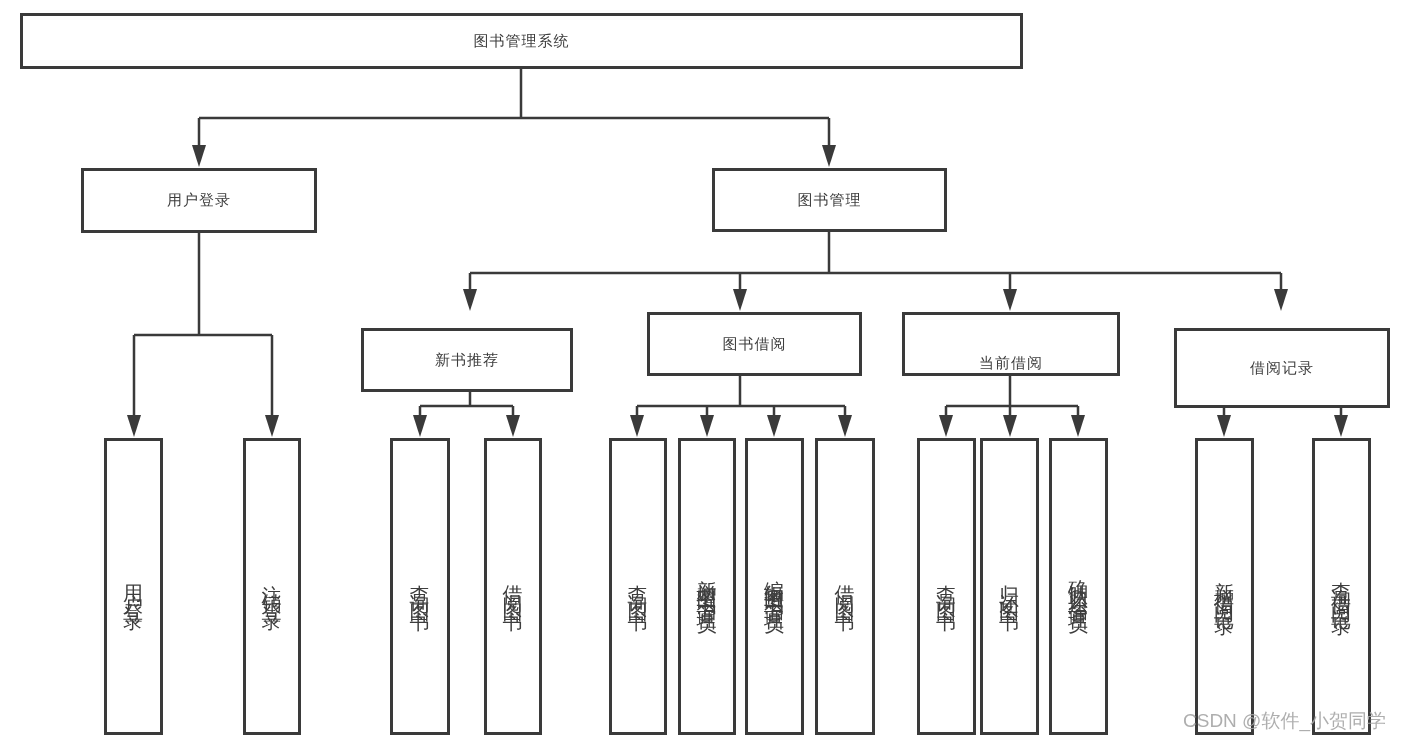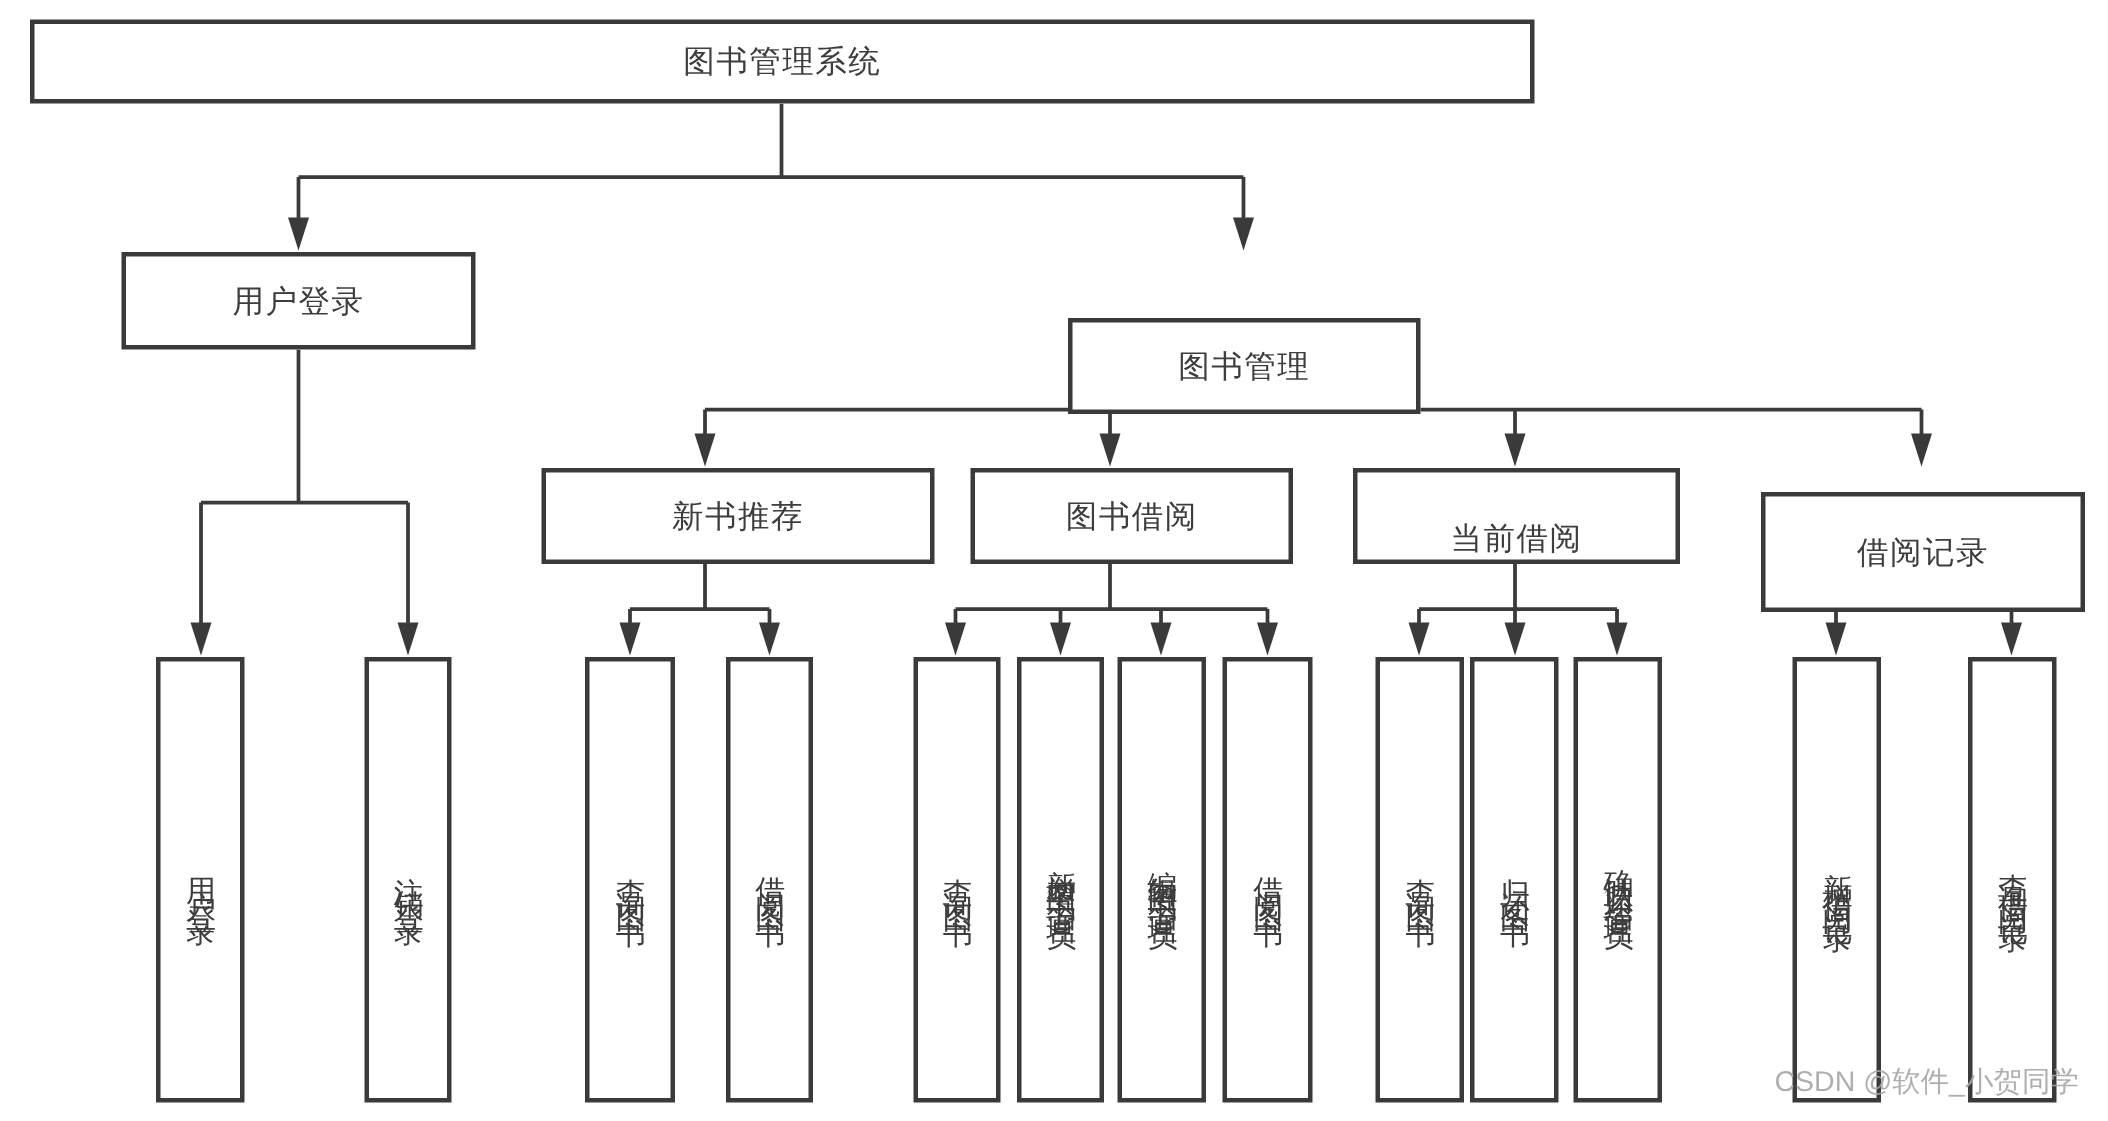--- a/index.html
+++ b/index.html
@@ -18,21 +18,21 @@
   }
   .node{
     position:absolute;
     box-sizing:border-box;
     border:3px solid var(--line);
     background:var(--bg);
     display:flex;align-items:center;justify-content:center;
     color:var(--text);
   }
   .h-node{
-    font-size:21px;
+    font-size:15px;
     letter-spacing:1px;
     text-align:center;
     white-space:nowrap;
   }
   .v-node{
     font-size:20px;
   }
   .v-node .vtext{
     writing-mode:vertical-rl;
     letter-spacing:9px;
@@ -95,25 +95,25 @@
     <polygon points="1334,415 1348,415 1341,437"></polygon>
   </svg>
 
   <div class="node h-node" style="left:20px;top:13px;width:1003px;height:56px;">
     <span>图书管理系统</span>
   </div>
 
   <div class="node h-node" style="left:81px;top:168px;width:236px;height:65px;">
     <span>用户登录</span>
   </div>
-  <div class="node h-node" style="left:712px;top:168px;width:235px;height:64px;margin-top:44px;">
+  <div class="node h-node" style="left:712px;top:168px;width:235px;height:64px;">
     <span>图书管理</span>
   </div>
 
-  <div class="node h-node" style="left:361px;top:312px;width:262px;height:64px;font-family:Liberation Mono, monospace;">
+  <div class="node h-node" style="left:361px;top:328px;width:212px;height:64px;font-family:Liberation Mono, monospace;">
     <span>新书推荐</span>
   </div>
   <div class="node h-node" style="left:647px;top:312px;width:215px;height:64px;">
     <span>图书借阅</span>
   </div>
   <div class="node h-node" style="left:902px;top:312px;width:218px;height:64px;align-items:flex-end;">
     <span>当前借阅</span>
   </div>
   <div class="node h-node" style="left:1174px;top:328px;width:216px;height:80px;">
     <span>借阅记录</span>

